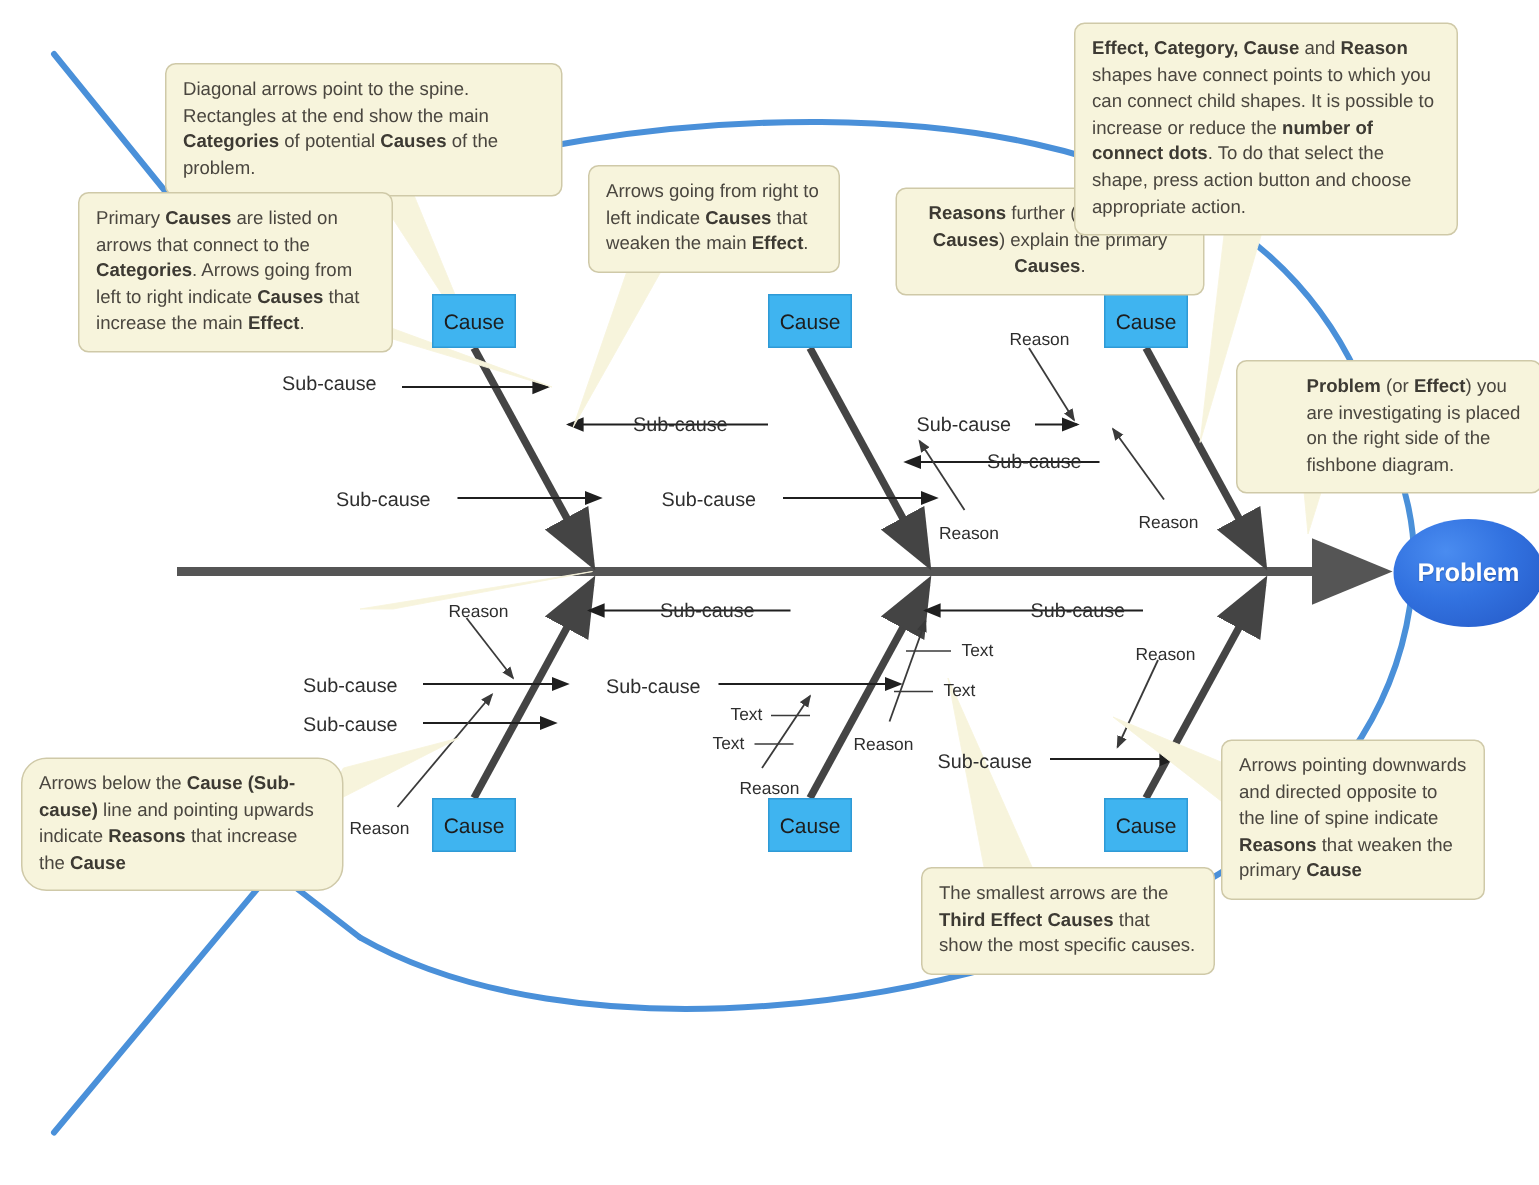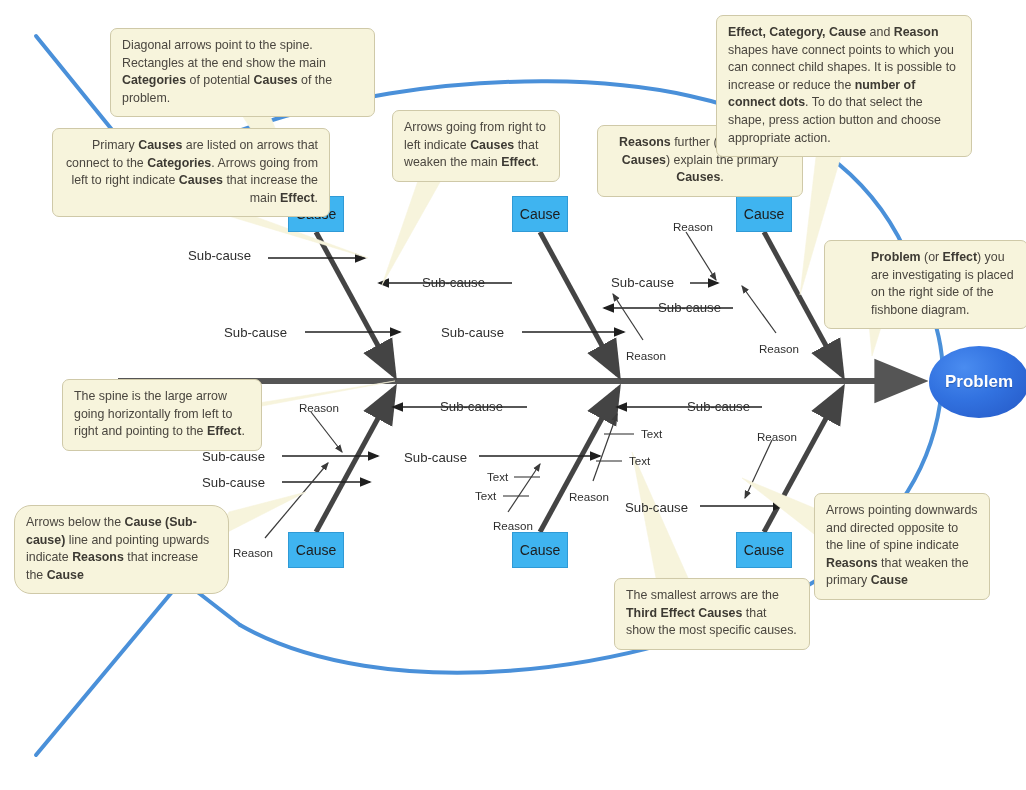--- a/index.html
+++ b/index.html
@@ -199,33 +199,32 @@
   <div class="dlabel small" style="left:757px;top:430px;">Reason</div>
   <div class="dlabel small" style="left:569px;top:490px;">Reason</div>
   <div class="dlabel small" style="left:493px;top:519px;">Reason</div>
   <div class="dlabel small" style="left:233px;top:546px;">Reason</div>
 
   <div class="dlabel small" style="left:641px;top:427px;">Text</div>
   <div class="dlabel small" style="left:629px;top:454px;">Text</div>
   <div class="dlabel small" style="left:487px;top:470px;">Text</div>
   <div class="dlabel small" style="left:475px;top:489px;">Text</div>
 
-  <div class="callout" style="left:110px;top:28px;width:265px;">Diagonal arrows point to the spine. Rectangles at the end show the main <b>Categories</b> of potential <b>Causes</b> of the problem.</div>
-
-  <div class="callout" style="left:52px;top:128px;width:278px;text-align:right;">Primary <b>Causes</b> are listed on arrows that connect to the <b>Categories</b>. Arrows going from left to right indicate <b>Causes</b> that increase the main <b>Effect</b>.</div>
+  <div class="callout" style="left:110px;top:42px;width:265px;">Diagonal arrows point to the spine. Rectangles at the end show the main <b>Categories</b> of potential <b>Causes</b> of the problem.</div>
+
+  <div class="callout" style="left:52px;top:128px;width:210px;">Primary <b>Causes</b> are listed on arrows that connect to the <b>Categories</b>. Arrows going from left to right indicate <b>Causes</b> that increase the main <b>Effect</b>.</div>
 
   <div class="callout" style="left:392px;top:110px;width:168px;">Arrows going from right to left indicate <b>Causes</b> that weaken the main <b>Effect</b>.</div>
 
   <div class="callout" style="left:597px;top:125px;width:206px;text-align:center;"><b>Reasons</b> further (<b>Secondary Causes</b>) explain the primary <b>Causes</b>.</div>
 
   <div class="callout" style="left:716px;top:15px;width:256px;"><b>Effect, Category, Cause</b> and <b>Reason</b> shapes have connect points to which you can connect child shapes. It is possible to increase or reduce the <b>number of connect dots</b>. To do that select the shape, press action button and choose appropriate action.</div>
 
   <div class="callout" style="left:824px;top:240px;width:204px;padding-left:46px;"><b>Problem</b> (or <b>Effect</b>) you are investigating is placed on the right side of the fishbone diagram.</div>
 
-  <div class="callout" style="left:62px;top:379px;width:200px;">The spine is the large arrow going horizontally from left to right and pointing to the <b>Effect</b>.</div>
 
   <div class="callout" style="left:14px;top:505px;width:215px;border-radius:17px;">Arrows below the <b>Cause (Sub-cause)</b> line and pointing upwards indicate <b>Reasons</b> that increase the <b>Cause</b></div>
 
   <div class="callout" style="left:614px;top:578px;width:196px;">The smallest arrows are the <b>Third Effect Causes</b> that show the most specific causes.</div>
 
   <div class="callout" style="left:814px;top:493px;width:176px;">Arrows pointing downwards and directed opposite to the line of spine indicate <b>Reasons</b> that weaken the primary <b>Cause</b></div>
 
 </div>
 
 </body></html>

